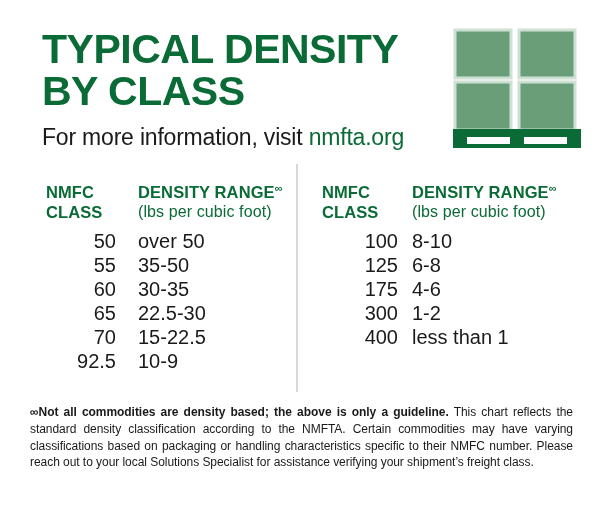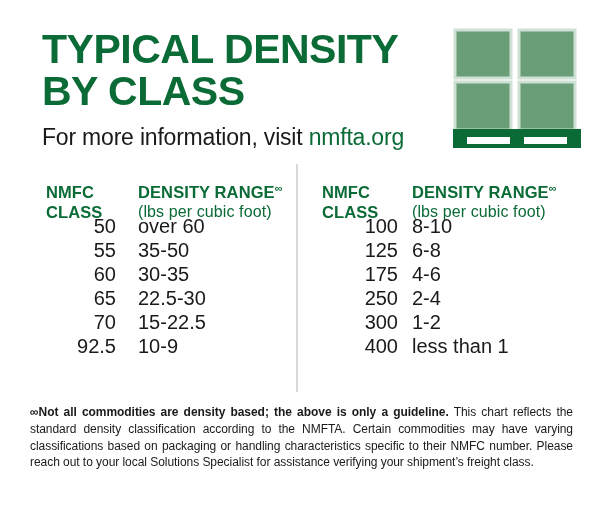--- a/index.html
+++ b/index.html
@@ -124,21 +124,21 @@
     font-size: 16px;
   }
   .sup {
     font-size: 11px;
     vertical-align: super;
     line-height: 0;
   }
 
   .rows {
     position: relative;
-    margin-top: 2px;
+    margin-top: 17px;
   }
   .row {
     display: block;
     position: relative;
     height: 24px;
   }
   .cell-class {
     position: absolute;
     left: 0;
     width: 86px;
@@ -219,21 +219,21 @@
           <span class="sub">CLASS</span>
         </div>
         <div class="th th-range">
           <span>DENSITY RANGE</span><span class="sup">∞</span>
           <span class="sub">(lbs per cubic foot)</span>
         </div>
       </div>
       <div class="rows">
         <div class="row">
           <span class="cell-class">50</span>
-          <span class="cell-range">over 60</span>
+          <span class="cell-range">over 50</span>
         </div>
         <div class="row">
           <span class="cell-class">55</span>
           <span class="cell-range">35-50</span>
         </div>
         <div class="row">
           <span class="cell-class">60</span>
           <span class="cell-range">30-35</span>
         </div>
         <div class="row">
@@ -269,24 +269,20 @@
         </div>
         <div class="row">
           <span class="cell-class">125</span>
           <span class="cell-range">6-8</span>
         </div>
         <div class="row">
           <span class="cell-class">175</span>
           <span class="cell-range">4-6</span>
         </div>
         <div class="row">
-          <span class="cell-class">250</span>
-          <span class="cell-range">2-4</span>
-        </div>
-        <div class="row">
           <span class="cell-class">300</span>
           <span class="cell-range">1-2</span>
         </div>
         <div class="row">
           <span class="cell-class">400</span>
           <span class="cell-range">less than 1</span>
         </div>
       </div>
     </div>
 

